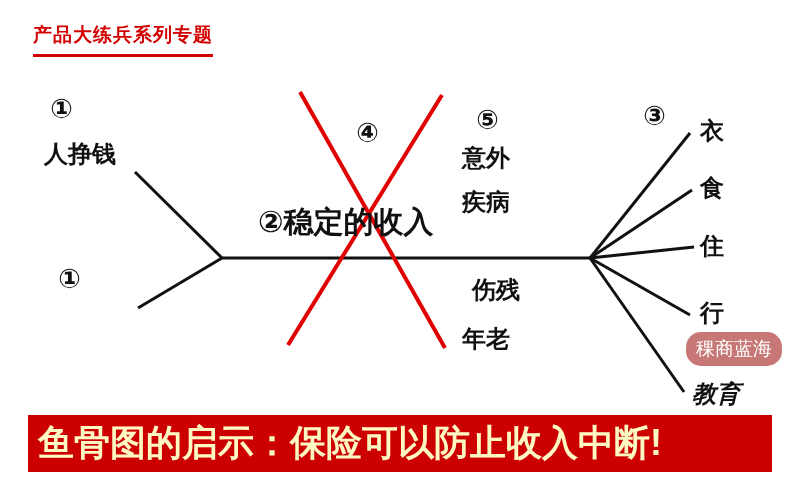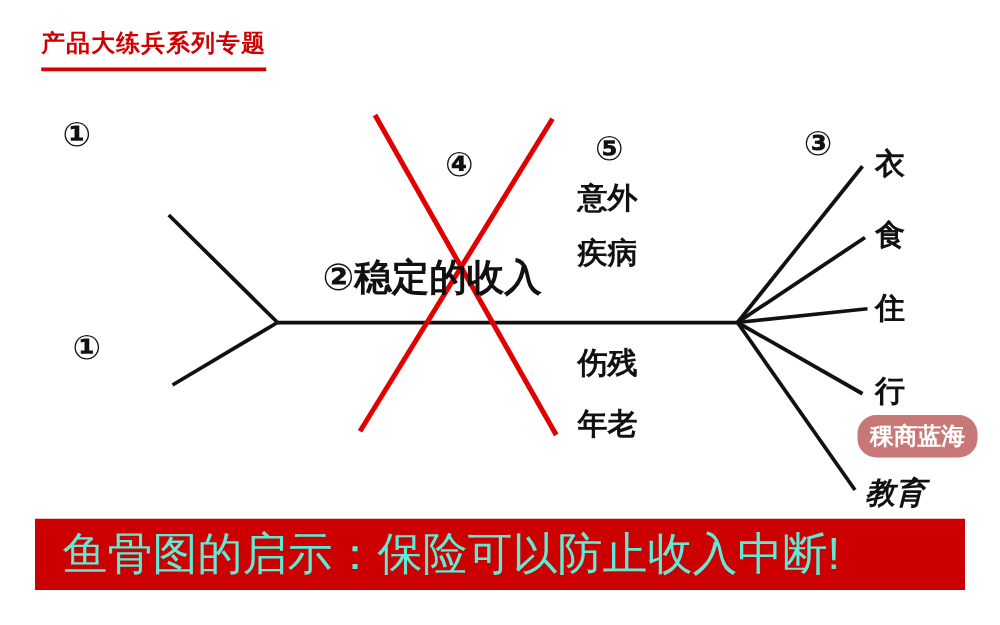--- a/index.html
+++ b/index.html
@@ -40,38 +40,38 @@
   .num { font-size: 27px; }
   .word { font-size: 24px; }
   .income { font-size: 30px; }
   .banner {
     position: absolute;
     left: 28px;
     top: 415px;
     width: 744px;
     height: 57px;
     background: #cc0000;
-    color: #5eead4;
+    color: #fef9c3;
     font-size: 36px;
-    font-weight: normal;
+    font-weight: bold;
     display: flex;
     align-items: center;
-    padding-left: 22px;
+    padding-left: 10px;
     letter-spacing: 0px;
     white-space: nowrap;
     overflow: hidden;
   }
   .watermark {
     position: absolute;
     right: 18px;
     bottom: 12px;
     background: rgba(190, 95, 95, 0.85);
     color: #ffffff;
     font-size: 19px;
-    font-weight: bold;
+    font-weight: normal;
     padding: 4px 10px;
     white-space: nowrap;
     border-radius: 15px;
   }
 </style>
 </head>
 <body>
 
 <div class="stage">
 
@@ -88,30 +88,31 @@
     <line x1="590" y1="258" x2="692" y2="190" stroke="#111111" stroke-width="3"></line>
     <line x1="590" y1="258" x2="694" y2="247" stroke="#111111" stroke-width="3"></line>
     <line x1="590" y1="258" x2="690" y2="315" stroke="#111111" stroke-width="3"></line>
     <line x1="590" y1="258" x2="684" y2="392" stroke="#111111" stroke-width="3"></line>
 
     <line x1="300" y1="92" x2="445" y2="348" stroke="#e00000" stroke-width="4"></line>
     <line x1="442" y1="95" x2="288" y2="345" stroke="#e00000" stroke-width="4"></line>
   </svg>
 
   <div class="lbl num" style="left:50px;  top:93px;">①</div>
+  <div class="lbl word" style="left:44px;  top:138px;">人挣钱</div>
 
   <div class="lbl num" style="left:58px;  top:263px;">①</div>
 
   <div class="lbl num" style="left:356px; top:117px;">④</div>
   <div class="lbl income" style="left:258px; top:202px;">②稳定的收入</div>
 
   <div class="lbl num" style="left:476px; top:104px;">⑤</div>
   <div class="lbl word" style="left:462px; top:142px;text-align:right;">意外</div>
   <div class="lbl word" style="left:462px; top:186px;">疾病</div>
-  <div class="lbl word" style="left:462px; top:274px;">伤残</div>
+  <div class="lbl word" style="left:472px; top:274px;">伤残</div>
   <div class="lbl word" style="left:462px; top:323px;">年老</div>
 
   <div class="lbl num" style="left:643px; top:100px;">③</div>
   <div class="lbl word" style="left:700px; top:115px;">衣</div>
   <div class="lbl word" style="left:700px; top:172px;">食</div>
   <div class="lbl word" style="left:700px; top:230px;">住</div>
   <div class="lbl word" style="left:700px; top:297px;">行</div>
   <div class="lbl word" style="left:692px; top:378px;font-style:italic;">教育</div>
 
   <div class="banner">鱼骨图的启示：保险可以防止收入中断!</div>

